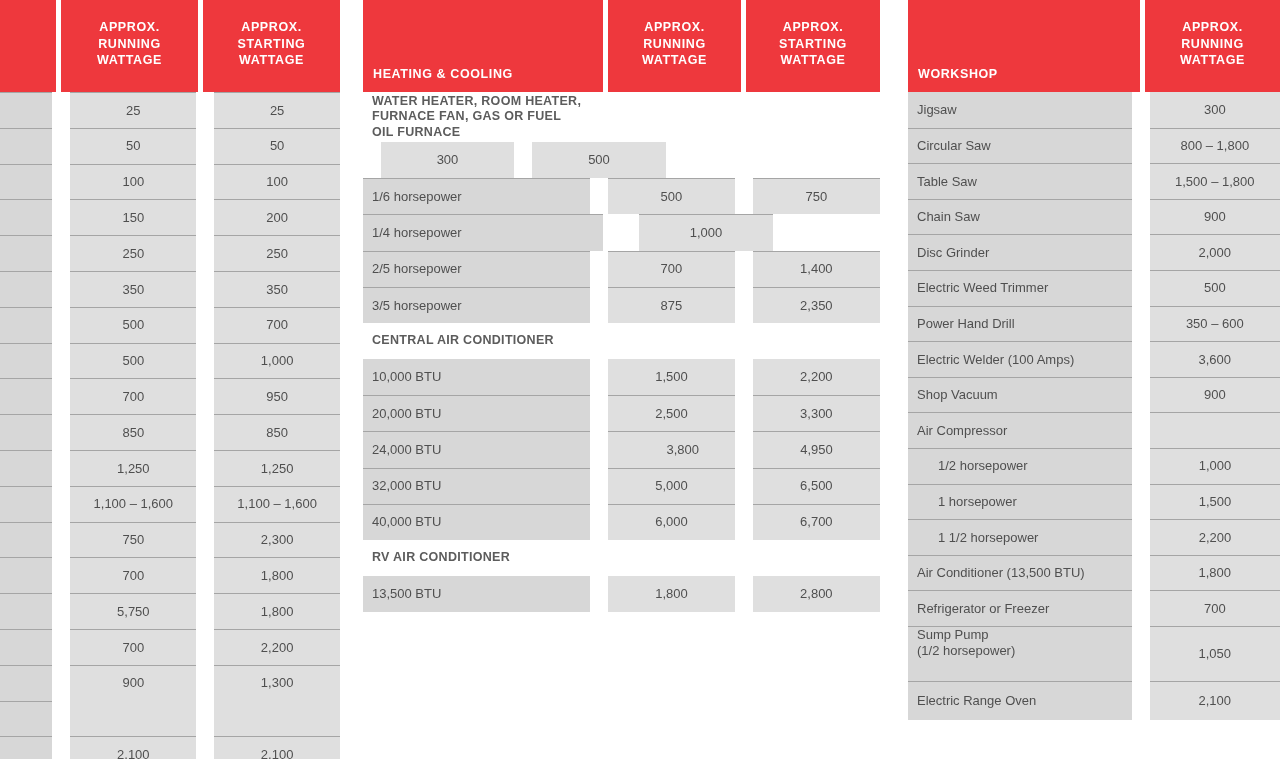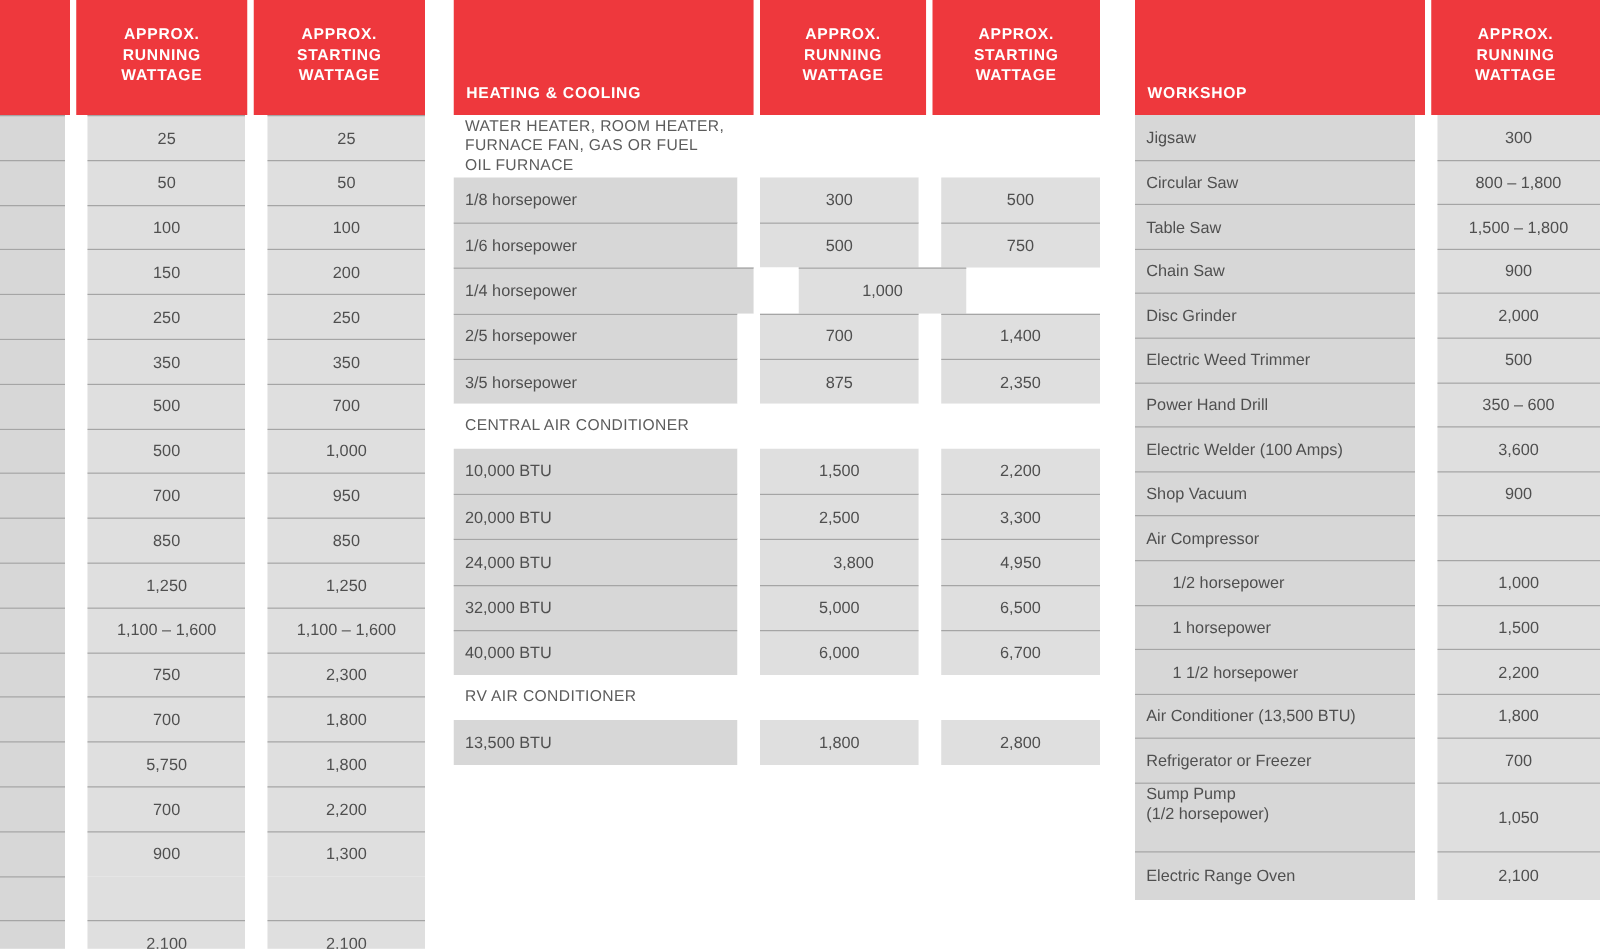--- a/index.html
+++ b/index.html
@@ -58,21 +58,21 @@
   .cell.gap{border-top:none;background:#ffffff;}
   .cell.notop{border-top:none;}
 
   
   .section-row{display:flex;align-items:stretch;}
   .section-cell{
     box-sizing:border-box;
     background:#ffffff;
     color:#4a4a4a;
     font-size:12.5px;
-    font-weight:normal;
+    font-weight:bold;
     letter-spacing:0.3px;
     text-transform:uppercase;
     display:flex;
     align-items:center;
     padding:0 9px;
     line-height:1.25;
   }
   .section-cell.two-line{align-items:flex-start;padding-top:4px;}
   .section-blank{background:#ffffff;box-sizing:border-box;}
   .twoline-label{flex-direction:column;align-items:flex-start;justify-content:center;}
@@ -239,21 +239,20 @@
         <div class="section-cell two-line" style="width: 240px; flex-direction: column; justify-content: center; align-items: flex-start; padding-top: 0px;">
           <span>WATER HEATER, ROOM HEATER, FURNACE FAN, GAS OR FUEL</span>
           <span>OIL FURNACE</span>
         </div>
         <div class="section-blank" style="width:5px;"></div>
         <div class="section-blank" style="width:133px;"></div>
         <div class="section-blank" style="width:5px;"></div>
         <div class="section-blank" style="width:134px;"></div>
       </div>
       <div class="row" style="height:36.2px;">
-        <div class="cell label notop" style="width:240px;">1/8 horsepower</div>
         <div class="cell gap" style="width:5px;"></div>
         <div class="cell num notop" style="width:133px;">300</div>
         <div class="cell gap" style="width:5px;"></div>
         <div class="cell num notop" style="width:134px;">500</div>
       </div>
       <div class="row" style="height:36.2px;">
         <div class="cell label" style="width:240px;">1/6 horsepower</div>
         <div class="cell gap" style="width:5px;"></div>
         <div class="cell num" style="width:133px;">500</div>
         <div class="cell gap" style="width:5px;"></div>

